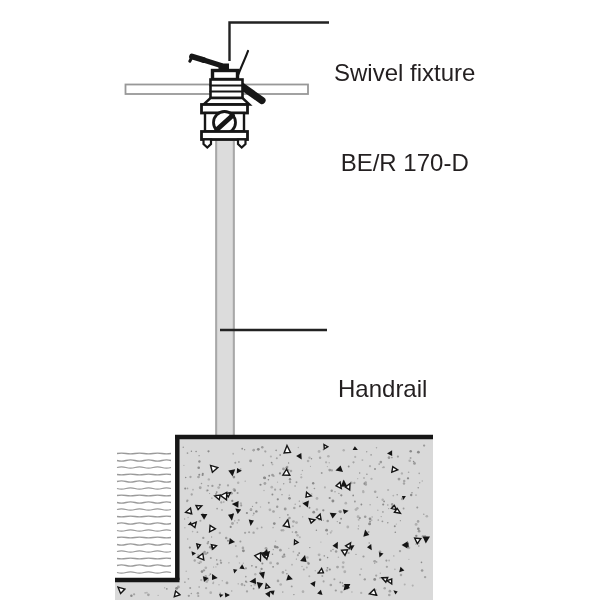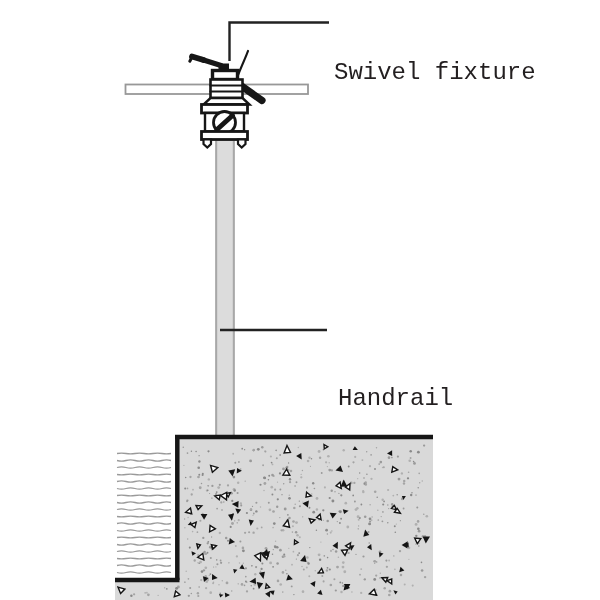--- a/index.html
+++ b/index.html
@@ -1,30 +1,30 @@
 <!DOCTYPE html>
 <html><head>
 <meta charset="utf-8">
 <style>
   html,body{margin:0;padding:0;background:#fff;}
   .stage{
     position:relative;width:600px;height:600px;background:#fff;overflow:hidden;
-    font-family:Liberation Mono, monospace;
+    font-family:Liberation Sans, sans-serif;
     text-align:center;
   }
   .stage svg{position:absolute;left:0;top:0;}
   .label{
     position:absolute;
     font-size:24px;line-height:30px;
     color:#231f20;
     letter-spacing:0;
     white-space:pre;
   }
   #fixture-label{left:334px;top:-2px;}
-  #handrail-label{left:338px;top:324px;}
+  #handrail-label{left:338px;top:314px;}
 </style>
 </head>
 <body>
 
 <div class="stage">
 
   <svg id="diagram-svg" width="600" height="600" viewBox="0 0 600 600">
     <defs>
       <clipPath id="concClip">
         <path d="M179.5,441 H431 V600 H117 V584 H179.5 Z"></path>
@@ -707,18 +707,19 @@
         <path d="M238 139.5 H245.5 V144 L241.7 147.5 L238 144 Z" fill="#ffffff" stroke="#161616" stroke-width="2.2"></path>
       </g>
     </g>
 
     <path d="M329 22.5 H229.5 V61" fill="none" stroke="#222222" stroke-width="2.4"></path>
     <line x1="220" y1="330" x2="327" y2="330" stroke="#222222" stroke-width="2.4"></line>
   </svg>
 
   <div class="label" id="fixture-label">
     <div>Swivel fixture</div>
+    <div>BE/R 170-D</div>
   </div>
   <div class="label" id="handrail-label">
     <div>Handrail</div>
   </div>
 
 </div>
 
 </body></html>

